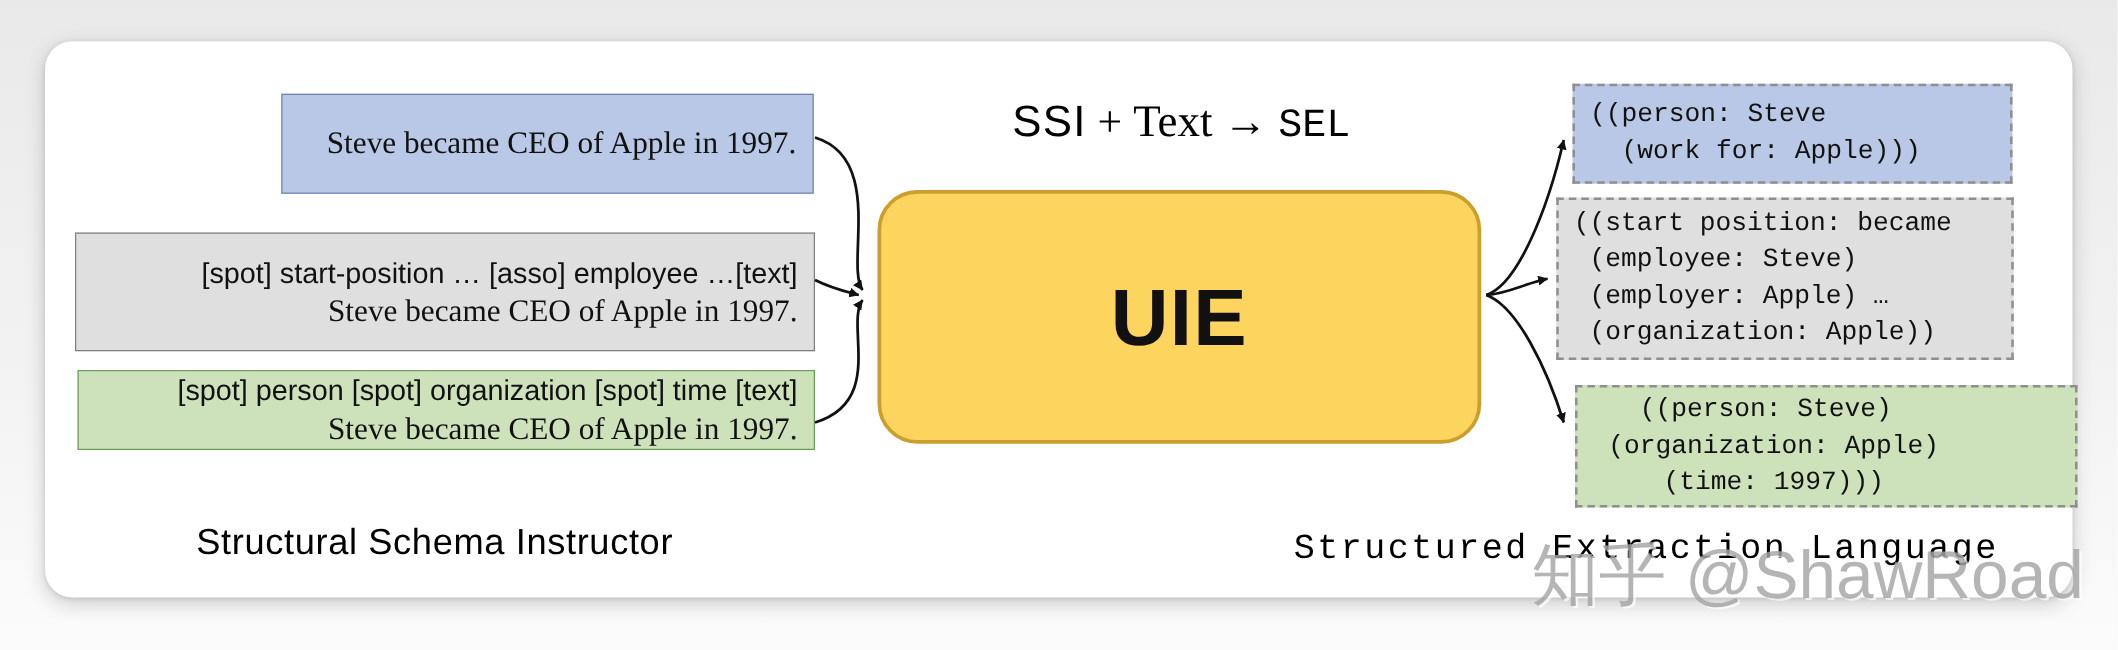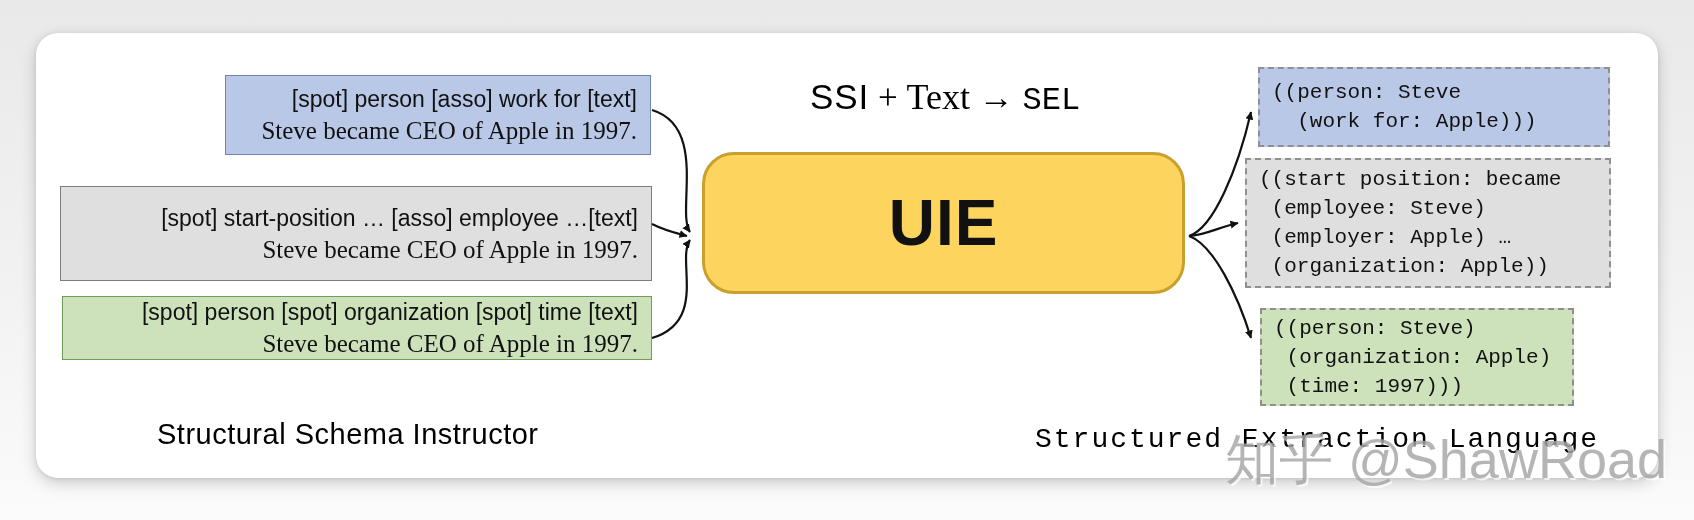--- a/index.html
+++ b/index.html
@@ -39,42 +39,42 @@
   .formula{
     position:absolute;left:745px;top:76px;width:400px;z-index:2;
     text-align:center;color:#000;white-space:nowrap;
   }
   .formula .f-ssi {font-family:"Liberation Sans",sans-serif;font-size:35px;letter-spacing:1px;}
   .formula .f-op  {font-family:"Liberation Serif",serif;font-size:35px;}
   .formula .f-text{font-family:"Liberation Serif",serif;font-size:36px;}
   .formula .f-sel {font-family:"Liberation Mono","DejaVu Sans Mono",monospace;font-size:32px;}
   
   .uie{
-    position:absolute;left:702px;top:152px;width:483px;height:142px;box-sizing:border-box;
+    position:absolute;left:702px;top:152px;width:483px;height:203px;box-sizing:border-box;
     background:var(--uie_bg);border:3.5px solid var(--uie_border);border-radius:32px;
     display:flex;align-items:center;justify-content:center;z-index:2;
   }
   .uie .uie-label{
     font-family:"Liberation Sans",sans-serif;font-weight:bold;
     font-size:64px;color:#111;letter-spacing:1px;
   }
   
   .outbox{
     position:absolute;box-sizing:border-box;z-index:2;
     display:flex;align-items:center;
     border:2px dashed var(--dash_border);
   }
   .outbox pre{
     margin:0;padding:0 12px;
     font-family:"Liberation Mono","DejaVu Sans Mono",monospace;
     font-size:21px;line-height:29px;color:#111;white-space:pre;
   }
   .outbox-blue {left:1258px;top:67px; width:352px;height:80px; background:var(--input_blue_bg);}
   .outbox-gray {left:1245px;top:158px;width:366px;height:130px;background:var(--input_gray_bg);}
-  .outbox-green{left:1260px;top:308px;width:314px;height:98px; background:var(--input_green_bg);}
+  .outbox-green{left:1260px;top:308px;width:402px;height:98px; background:var(--input_green_bg);text-align:center;}
   
   .caption-left{
     position:absolute;left:157px;top:418px;width:600px;z-index:2;
     text-align:left;font-family:"Liberation Sans",sans-serif;
     font-size:29px;color:#000;letter-spacing:0.5px;white-space:nowrap;
   }
   .caption-right{
     position:absolute;left:1035px;top:424px;z-index:2;
     font-family:Liberation Mono, monospace;
     font-size:28px;color:#000;letter-spacing:2px;white-space:nowrap;
@@ -89,21 +89,20 @@
   
   .arrows{position:absolute;left:0;top:0;width:1694px;height:520px;z-index:4;pointer-events:none;}
 </style>
 </head>
 <body>
 
 <div class="stage">
   <div class="card"></div>
 
   <div class="inbox inbox-blue">
-    <div class="schema">[spot] person [asso] work for [text]</div>
     <div class="sentence">Steve became CEO of Apple in 1997.</div>
   </div>
   <div class="inbox inbox-gray">
     <div class="schema">[spot] start-position … [asso] employee …[text]</div>
     <div class="sentence">Steve became CEO of Apple in 1997.</div>
   </div>
   <div class="inbox inbox-green">
     <div class="schema">[spot] person [spot] organization [spot] time [text]</div>
     <div class="sentence">Steve became CEO of Apple in 1997.</div>
   </div>

